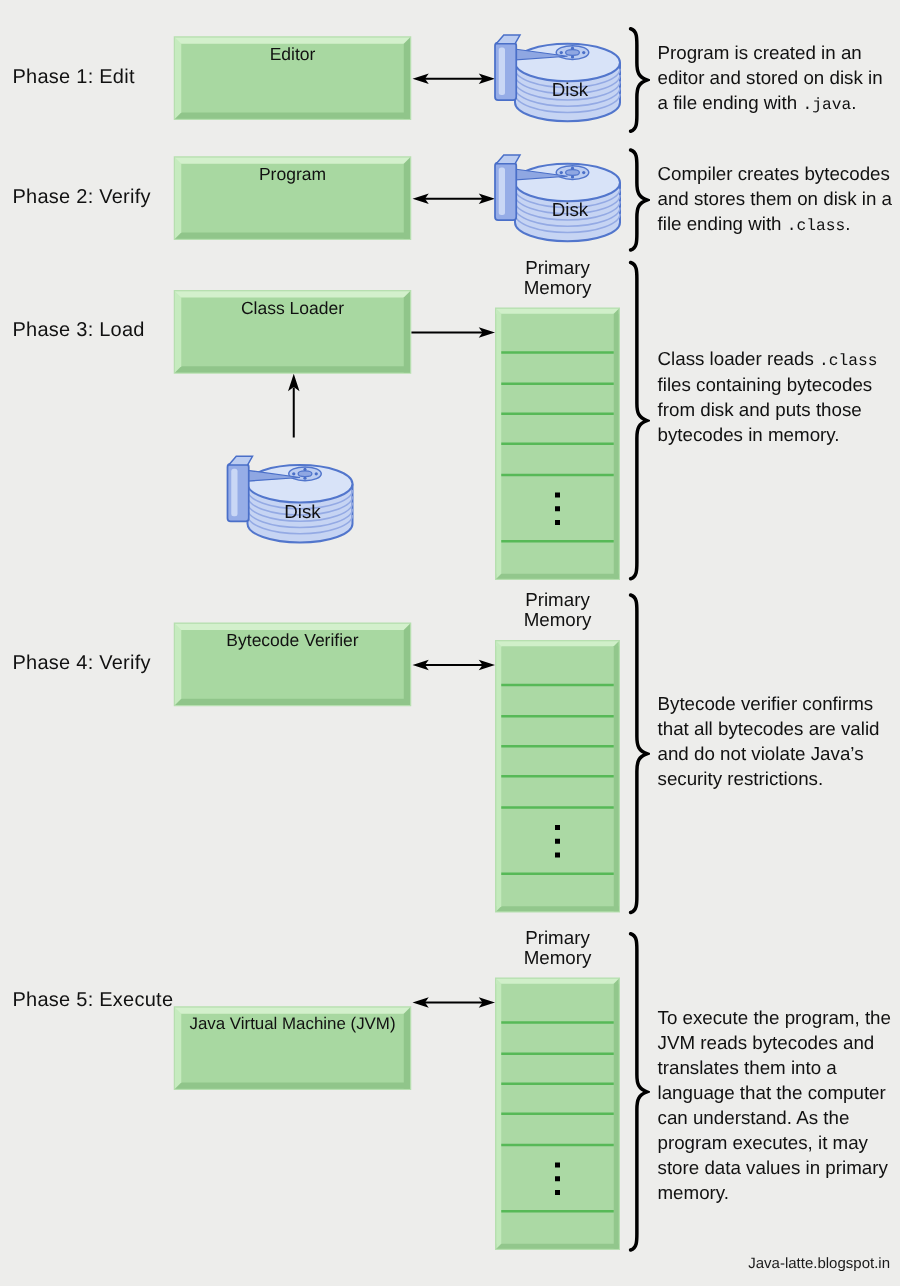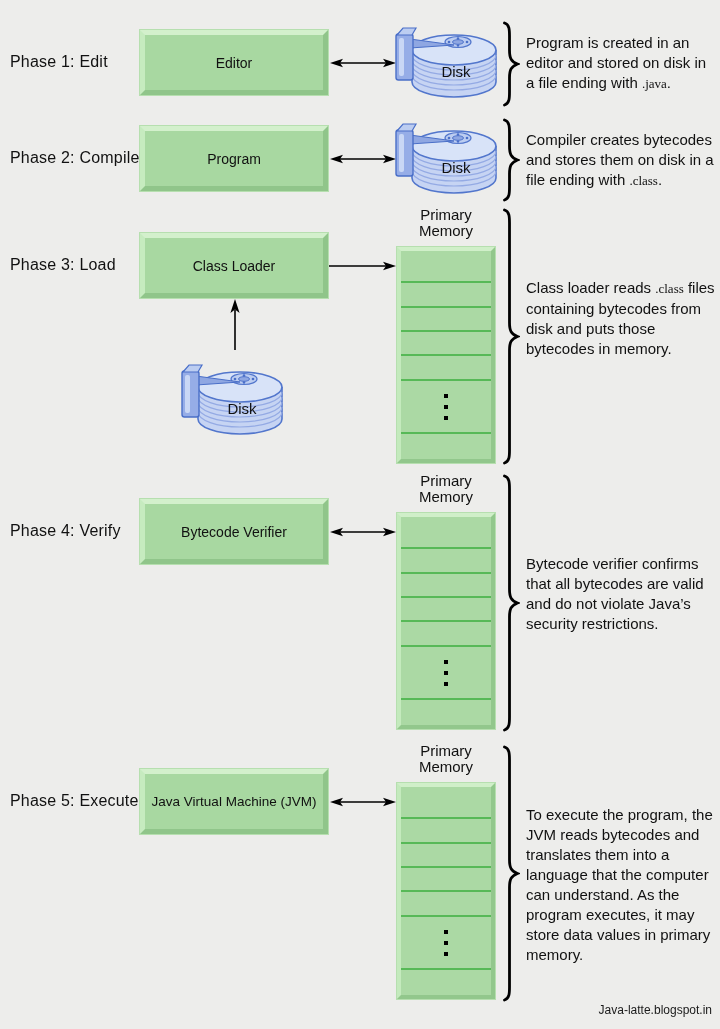--- a/index.html
+++ b/index.html
@@ -6,22 +6,22 @@
   body{background:#ededeb;font-family:"Liberation Sans",sans-serif;}
   #canvas{position:relative;width:720px;height:1029px;background:#ededeb;overflow:hidden;}
 
   .ph-label{position:absolute;left:10px;width:140px;font-size:16px;color:#111;letter-spacing:.2px;}
   #lbl1{top:53px}#lbl2{top:149px}#lbl3{top:256px}#lbl4{top:522px}#lbl5{top:792px}
 
   .gbox{position:absolute;left:140px;width:188px;height:65px;box-sizing:border-box;
         background:#a8d8a1;border:5px solid;
         border-color:#d3f0cc #90c58a #90c58a #c6ebbf;
         box-shadow:0 0 0 1px #b6dfaf;
-        display:flex;align-items:center;justify-content:center;}
-  #box1{top:30px}#box2{top:126px}#box3{top:233px}#box4{top:499px}#box5{top:769px}
+        display:flex;align-items:flex-start;justify-content:center;}
+  #box1{top:30px}#box2{top:126px}#box3{top:233px}#box4{top:499px}#box5{top:806px}
   .gbox span{font-size:14px;color:#111;white-space:nowrap;}
 
   .harrow{position:absolute;left:329px;width:68px;height:14px;}
   #arr1{top:56px}#arr2{top:152px}#arr3{top:259px}#arr4{top:525px}#arr5{top:795px}
 
   .disk{position:absolute;width:112px;height:90px;}
   #disk1{left:392px;top:14px}#disk2{left:392px;top:110px}#disk3{left:178px;top:351px}
 
   .varrow{position:absolute;left:227px;top:298px;width:16px;height:55px;}
 
@@ -41,31 +41,31 @@
   .mseg.dots{flex:2.3;display:flex;flex-direction:column;align-items:center;justify-content:center;gap:7px;}
   .mseg.last{flex:1.1;}
   .dot{width:4px;height:4px;background:#000;}
 
   .brace{position:absolute;left:502px;width:18px;}
   #br1{top:21px;height:86px}#br2{top:118px;height:84px}#br3{top:208px;height:257px}
   #br4{top:474px;height:258px}#br5{top:745px;height:257px}
 
   .note{position:absolute;left:526px;width:192px;font-size:15px;line-height:20px;color:#111;}
   #note1{top:33px}#note2{top:130px}#note3{top:278px}#note4{top:554px}#note5{top:805px}
-  .mono{font-family:Liberation Serif, serif;font-size:13px;}
+  .mono{font-family:Liberation Mono, monospace;font-size:13px;}
 
   #footer{position:absolute;right:8px;top:1003px;font-size:12px;color:#1a1a1a;}
 </style>
 </head>
 <body>
 
 <div id="canvas">
 
   <div class="ph-label" id="lbl1">Phase 1: Edit</div>
-  <div class="ph-label" id="lbl2">Phase 2: Compile</div>
+  <div class="ph-label" id="lbl2">Phase 2: Verify</div>
   <div class="ph-label" id="lbl3">Phase 3: Load</div>
   <div class="ph-label" id="lbl4">Phase 4: Verify</div>
   <div class="ph-label" id="lbl5">Phase 5: Execute</div>
 
   <div class="gbox" id="box1">
     <span>Editor</span>
     </div>
   <div class="gbox" id="box2">
     <span>Program</span>
     </div>

